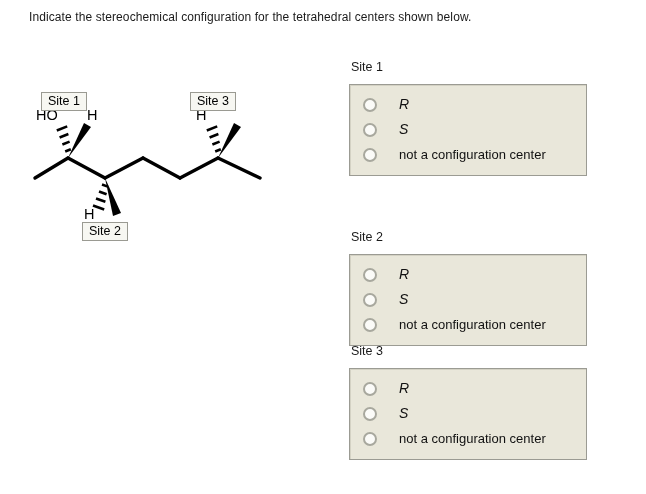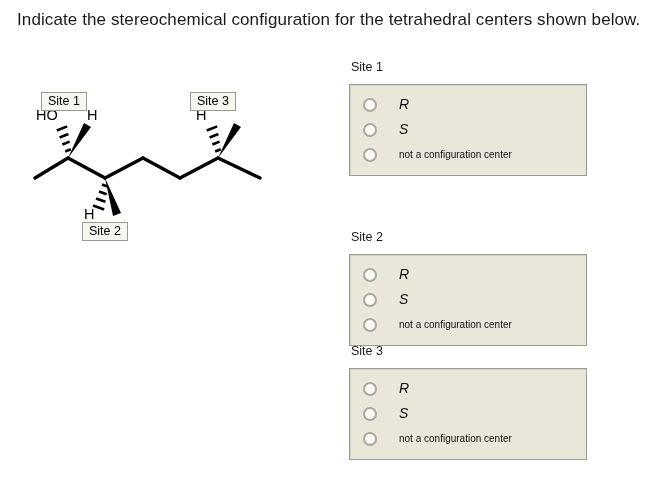--- a/index.html
+++ b/index.html
@@ -11,23 +11,23 @@
     height: 494px;
     background: #ffffff;
     font-family: "Liberation Sans", sans-serif;
     color: #000000;
     position: relative;
     overflow: hidden;
   }
 
   #prompt {
     position: absolute;
-    left: 17px;
+    left: 29px;
     top: 10px;
-    font-size: 17px;
+    font-size: 12px;
     color: #1a1a1a;
     white-space: nowrap;
     letter-spacing: 0.1px;
   }
 
   
   #molecule-panel {
     position: absolute;
     left: 0px;
     top: 80px;
@@ -92,21 +92,21 @@
     border-radius: 50%;
     background: #fbfbf8;
     border: 2px solid #a8a89e;
     box-sizing: border-box;
     flex: 0 0 auto;
     margin-left: 5px;
   }
 
   .option-label {
     margin-left: 22px;
-    font-size: 10px;
+    font-size: 13px;
     color: #111;
     line-height: 15px;
     white-space: nowrap;
   }
   .option-label.sym {
     font-style: italic;
     font-size: 14px;
     letter-spacing: 0.3px;
   }
 </style>

